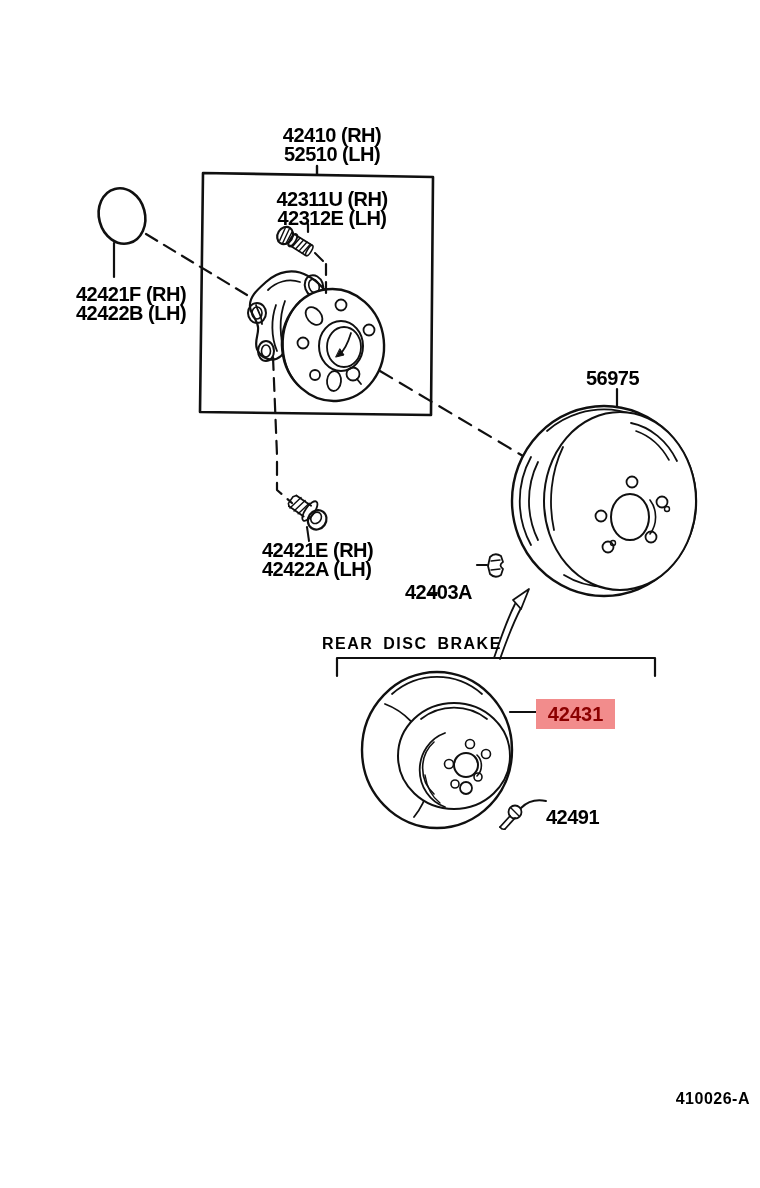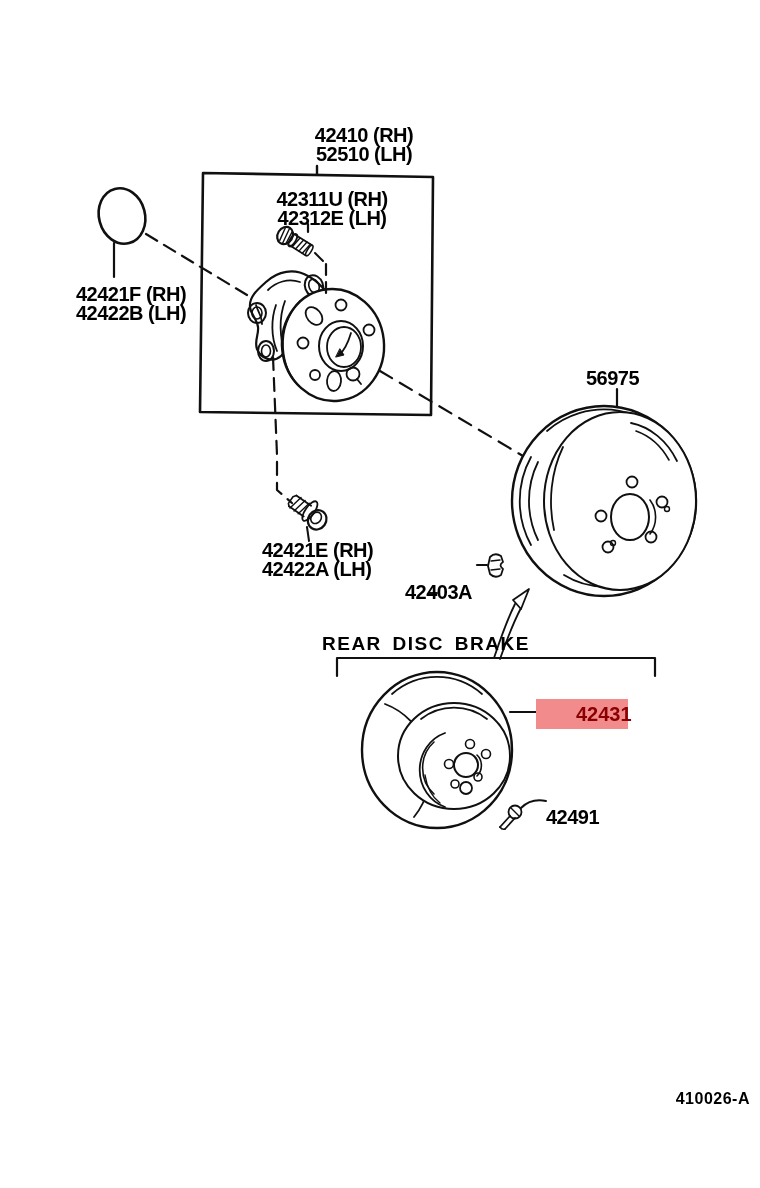--- a/index.html
+++ b/index.html
@@ -2,24 +2,24 @@
 <html><head>
 <meta charset="utf-8">
 <style>
   html,body{margin:0;padding:0;background:#fff;}
   #stage{position:relative;width:760px;height:1188px;background:#ffffff;overflow:hidden;
          font-family:"Liberation Sans",sans-serif;}
   svg{position:absolute;left:0;top:0;}
   .lbl{position:absolute;font-weight:bold;font-size:20px;letter-spacing:-0.5px;
        color:#000;line-height:19px;white-space:nowrap;}
   .lbl.center{text-align:center;}
-  .section-title{font-size:19px;letter-spacing:1.5px;word-spacing:4px;}
-  .hl{position:absolute;left:536px;top:699px;width:52px;height:30px;line-height:30px;
+  .section-title{font-size:16px;letter-spacing:1.5px;word-spacing:4px;}
+  .hl{position:absolute;left:536px;top:699px;width:79px;height:30px;line-height:30px;
       text-align:center;background:#F28C8C;color:#8B0000;font-weight:bold;font-size:20px;
-      letter-spacing:0;padding-left:40px;}
+      letter-spacing:0;}
   .figref{position:absolute;right:10px;top:1090px;font-weight:bold;font-size:16px;
           letter-spacing:0.5px;color:#000;}
   #footer{position:absolute;left:0;top:1113px;width:760px;height:75px;background:#6A6A6A;
           display:flex;align-items:center;justify-content:center;}
   #footer .inner{display:flex;gap:64px;transform:scaleX(0.84);color:#FFFFFF;
                  font-size:34px;font-weight:400;white-space:nowrap;}
 </style>
 </head>
 <body>
 
@@ -172,21 +172,21 @@
   <g>
     <circle cx="515" cy="812" r="6.5" stroke-width="1.8"></circle>
     <line x1="511" y1="808" x2="519" y2="816" stroke-width="1.4"></line>
     <line x1="510" y1="816" x2="500" y2="827" stroke-width="1.8"></line>
     <line x1="515" y1="818" x2="505" y2="829" stroke-width="1.8"></line>
     <path d="M 500 827 Q 502 830 505 829" stroke-width="1.6"></path>
     <path d="M 521 808 C 528 801 536 799 546 801" stroke-width="2"></path>
   </g>
 </svg>
 
-  <div class="lbl center" style="left:281px;top:126px;width:102px;margin-left:32px;">
+  <div class="lbl center" style="left:281px;top:126px;width:102px;">
     <div>42410 (RH)</div>
     <div>52510 (LH)</div>
   </div>
 
   <div class="lbl center" style="left:276px;top:190px;width:112px;">
     <div>42311U (RH)</div>
     <div>42312E (LH)</div>
   </div>
 
   <div class="lbl" style="left:76px;top:285px;">

